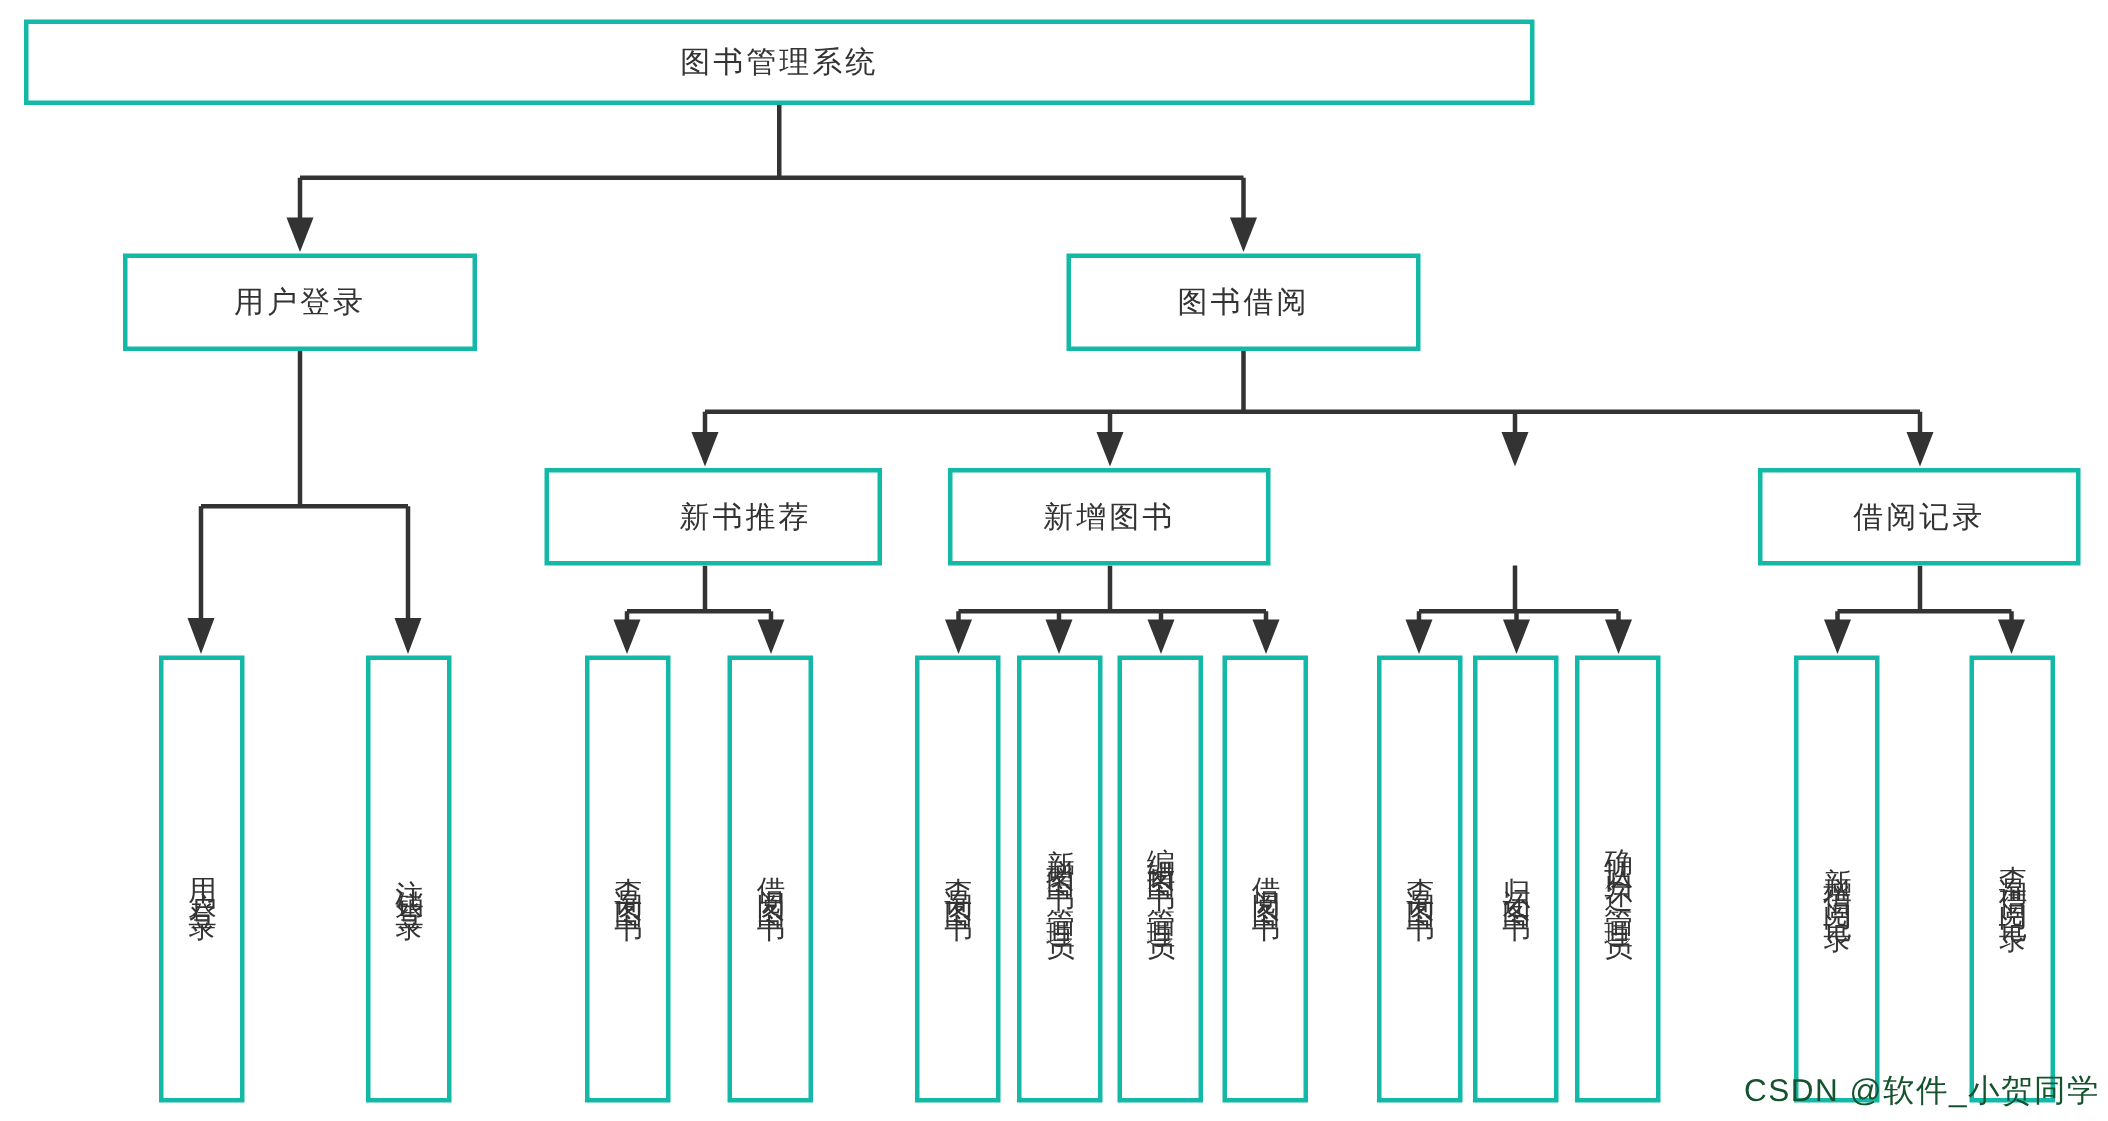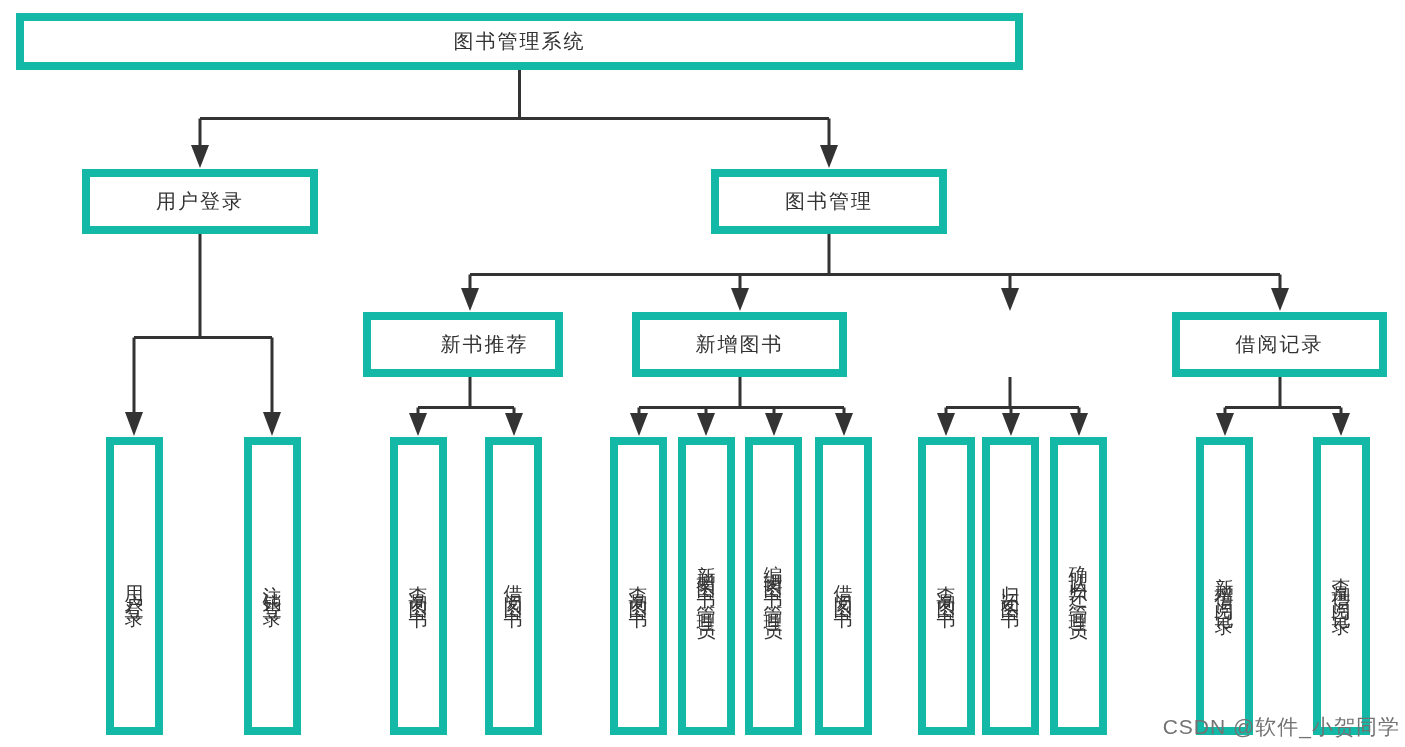--- a/index.html
+++ b/index.html
@@ -3,47 +3,47 @@
 <meta charset="utf-8">
 <style>
   html,body{margin:0;padding:0;background:#ffffff;}
   .canvas{
     position:relative;width:1405px;height:747px;background:#ffffff;overflow:hidden;
     font-family:"Liberation Sans","DejaVu Sans",sans-serif;color:#333333;
   }
   .connectors{position:absolute;left:0;top:0;width:1405px;height:747px;}
   .box{
     position:absolute;box-sizing:border-box;background:#ffffff;
-    border:8px solid #14b8a6;display:flex;align-items:center;justify-content:center;
+    border:3px solid #14b8a6;display:flex;align-items:center;justify-content:center;
   }
   .label-h{font-size:20px;letter-spacing:2px;color:#333333;white-space:nowrap;}
   .label-v{
     writing-mode:vertical-rl;text-orientation:mixed;
     font-size:19px;letter-spacing:8px;color:#333333;line-height:1;
   }
   
   .n-root{left:16px;top:13px;width:1007px;height:57px;}
   
   .n-l2-0{left:82px;top:169px;width:236px;height:65px;}
   .n-l2-1{left:711px;top:169px;width:236px;height:65px;}
   
-  .n-l3-0{left:363px;top:312px;width:200px;height:65px;padding-left:43px;}
+  .n-l3-0{left:363px;top:312px;width:225px;height:65px;padding-left:43px;}
   .n-l3-1{left:632px;top:312px;width:215px;height:65px;}
   .n-l3-2{left:902px;top:312px;width:215px;height:65px;}
   .n-l3-3{left:1172px;top:312px;width:215px;height:65px;}
   
   .leaf{top:437px;width:57px;height:298px;}
   .g1-0{left:106px;} .g1-1{left:244px;}
   .g2-0{left:390px;} .g2-1{left:485px;}
   .g3-0{left:610px;} .g3-1{left:678px;} .g3-2{left:745px;} .g3-3{left:815px;}
   .g4-0{left:918px;} .g4-1{left:982px;} .g4-2{left:1050px;}
   .g5-0{left:1196px;} .g5-1{left:1313px;}
   .watermark{
     position:absolute;right:5px;top:713px;font-size:21px;letter-spacing:1px;
-    color:#737373;white-space:nowrap;
+    color:#14532d;white-space:nowrap;
   }
 </style>
 </head>
 <body>
 
 <div class="canvas">
 
   <svg class="connectors" viewBox="0 0 1405 747" xmlns="http://www.w3.org/2000/svg">
 
     <g stroke="#333333" stroke-width="3" fill="#333333">
@@ -95,21 +95,21 @@
   </svg>
 
   <div class="box n-root">
     <span class="label-h">图书管理系统</span>
   </div>
 
   <div class="box n-l2-0">
     <span class="label-h">用户登录</span>
   </div>
   <div class="box n-l2-1">
-    <span class="label-h">图书管理</span>
+    <span class="label-h">图书借阅</span>
   </div>
 
   <div class="box n-l3-0">
     <span class="label-h">新书推荐</span>
   </div>
   <div class="box n-l3-1">
     <span class="label-h">新增图书</span>
   </div>
   <div class="box n-l3-3">
     <span class="label-h">借阅记录</span>

